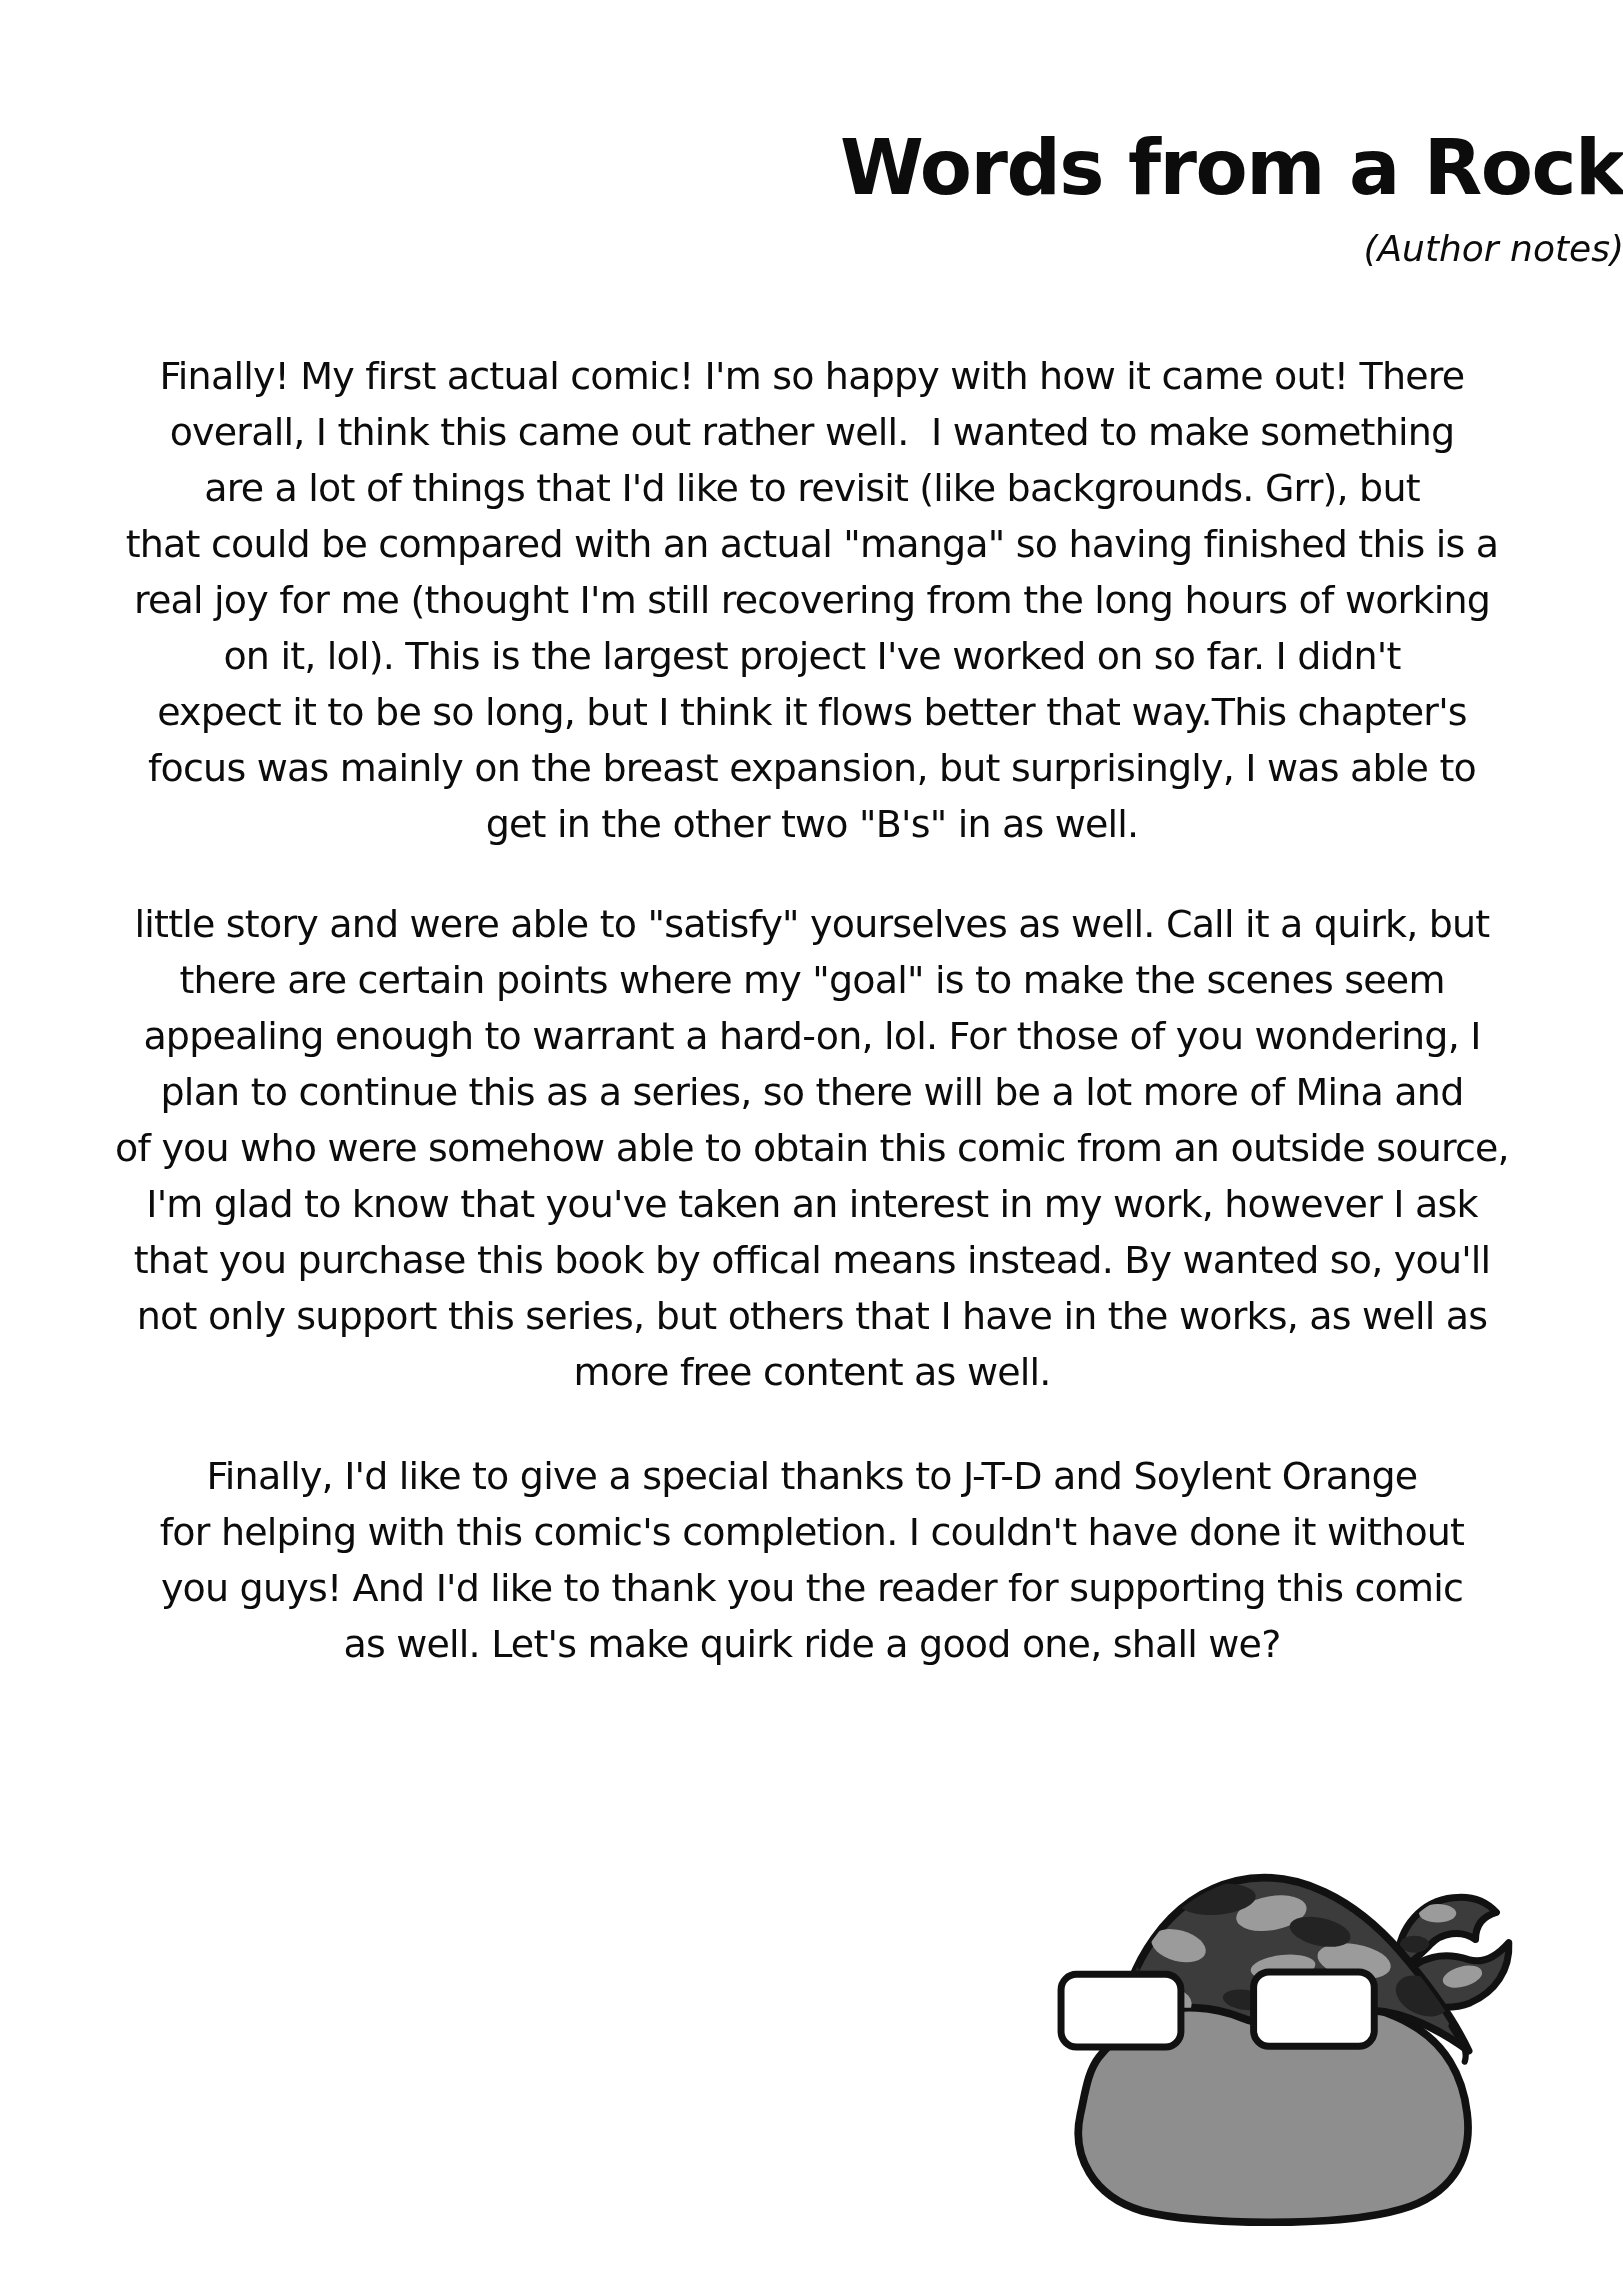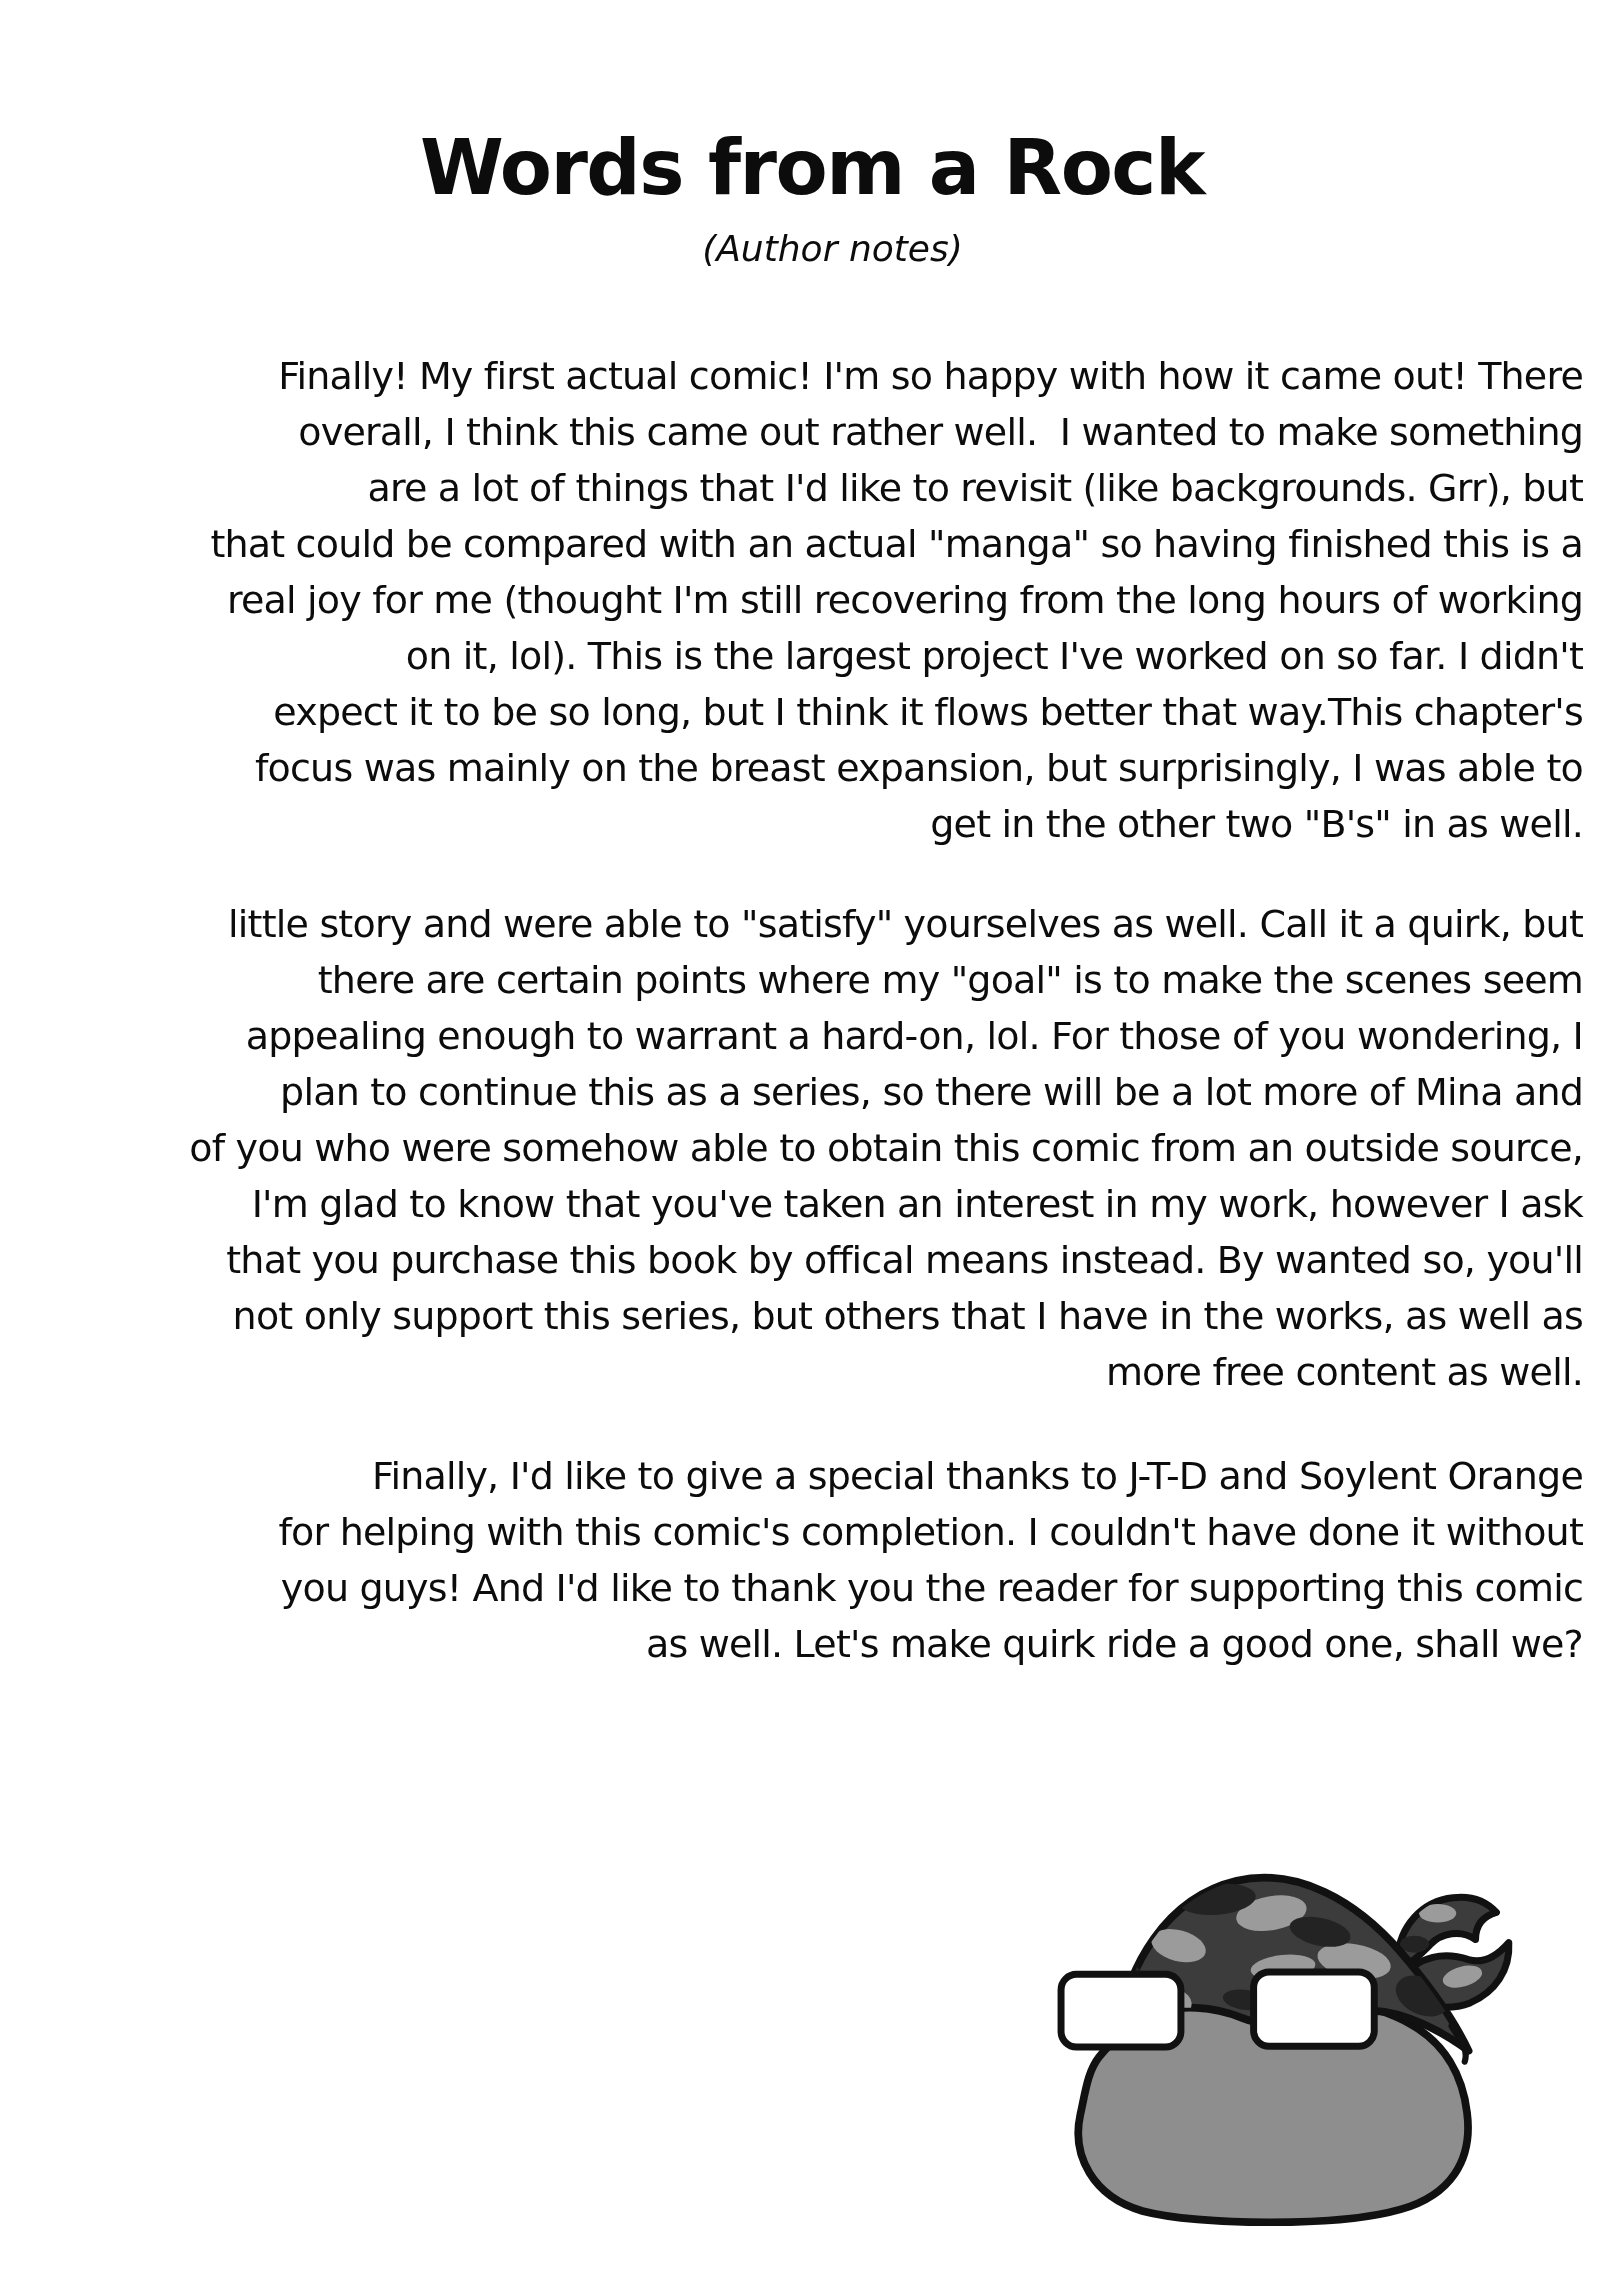--- a/index.html
+++ b/index.html
@@ -10,40 +10,40 @@
     color:#0c0c0c;
     position:relative;
     overflow:hidden;
   }
   .page{
     width:1624px;height:2295px;
     position:relative;
   }
   .header{
     padding-top:130px;
-    text-align:center;
+    text-align:right;
   }
   .title{
     font-size:76px;
     font-weight:700;
     letter-spacing:-1.5px;
     line-height:1.0;
     margin:0;
   }
   .subtitle{
     margin-top:21.7px;
     font-size:36px;
     font-style:italic;
     letter-spacing:0px;
     margin-left:41px;
   }
   .para{
     width:1542px;
     margin:0 auto;
-    text-align:right;
+    text-align:center;
     font-size:38px;
     line-height:56px;
     letter-spacing:-0.8px;
   }
   .para .line{white-space:pre-wrap;}
   #p1{margin-top:79px;}
   #p2{margin-top:44px;}
   #p3{margin-top:48px;}
   .mascot{
     position:absolute;

